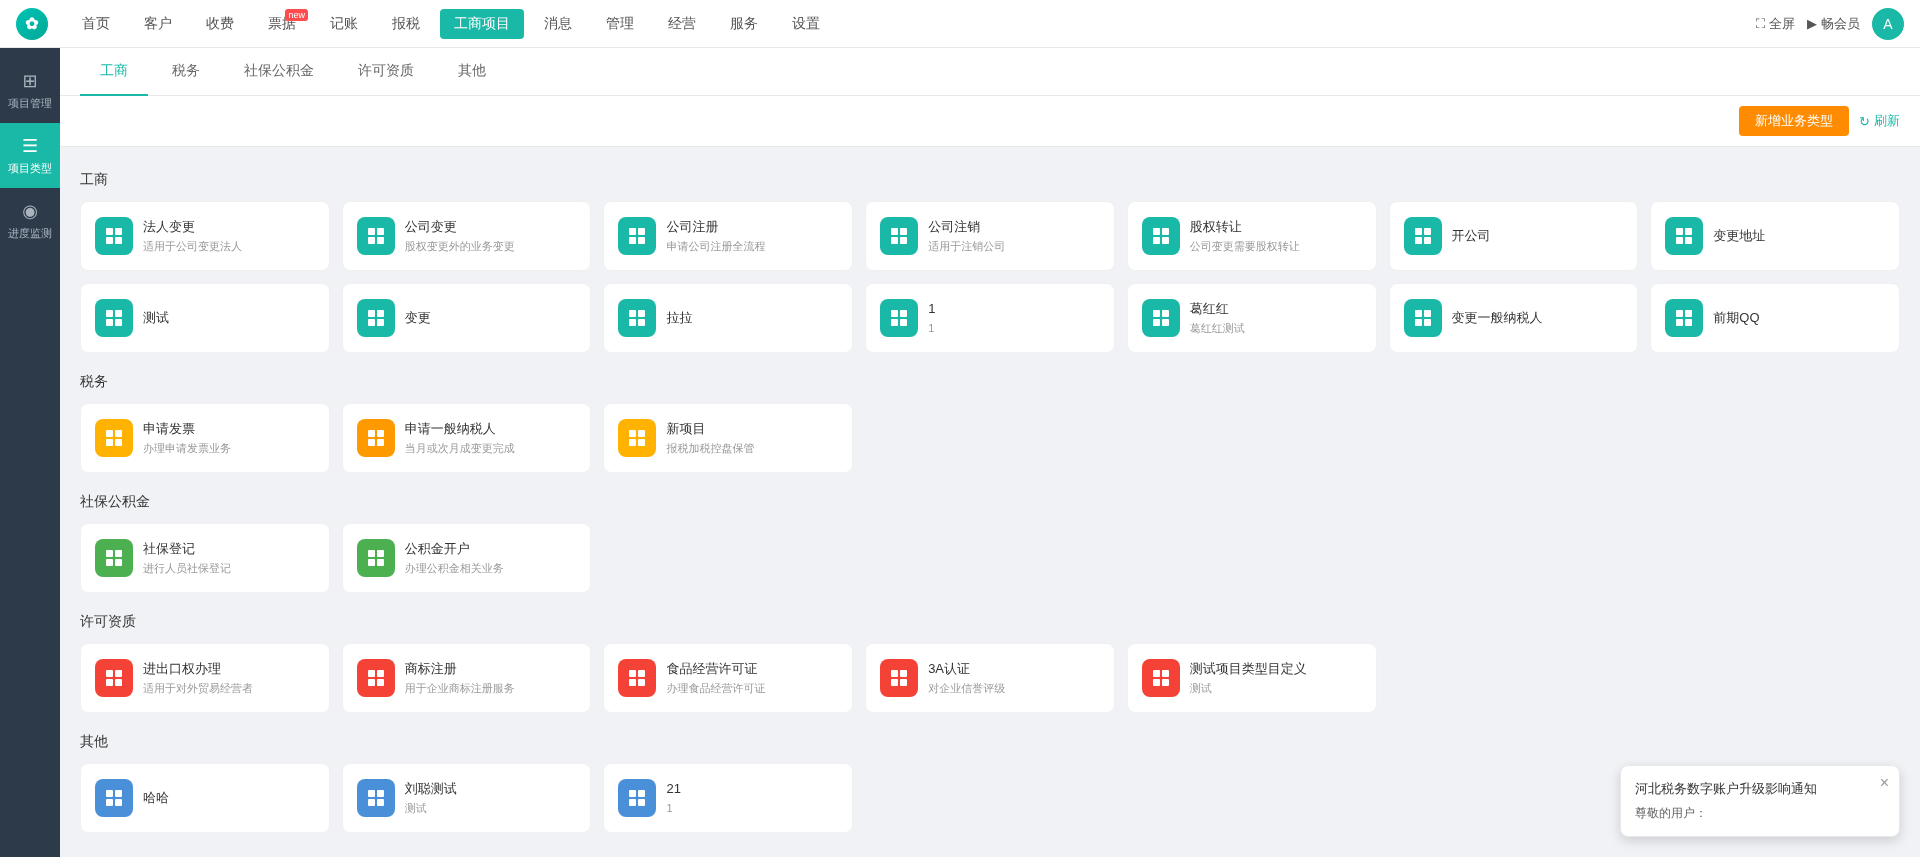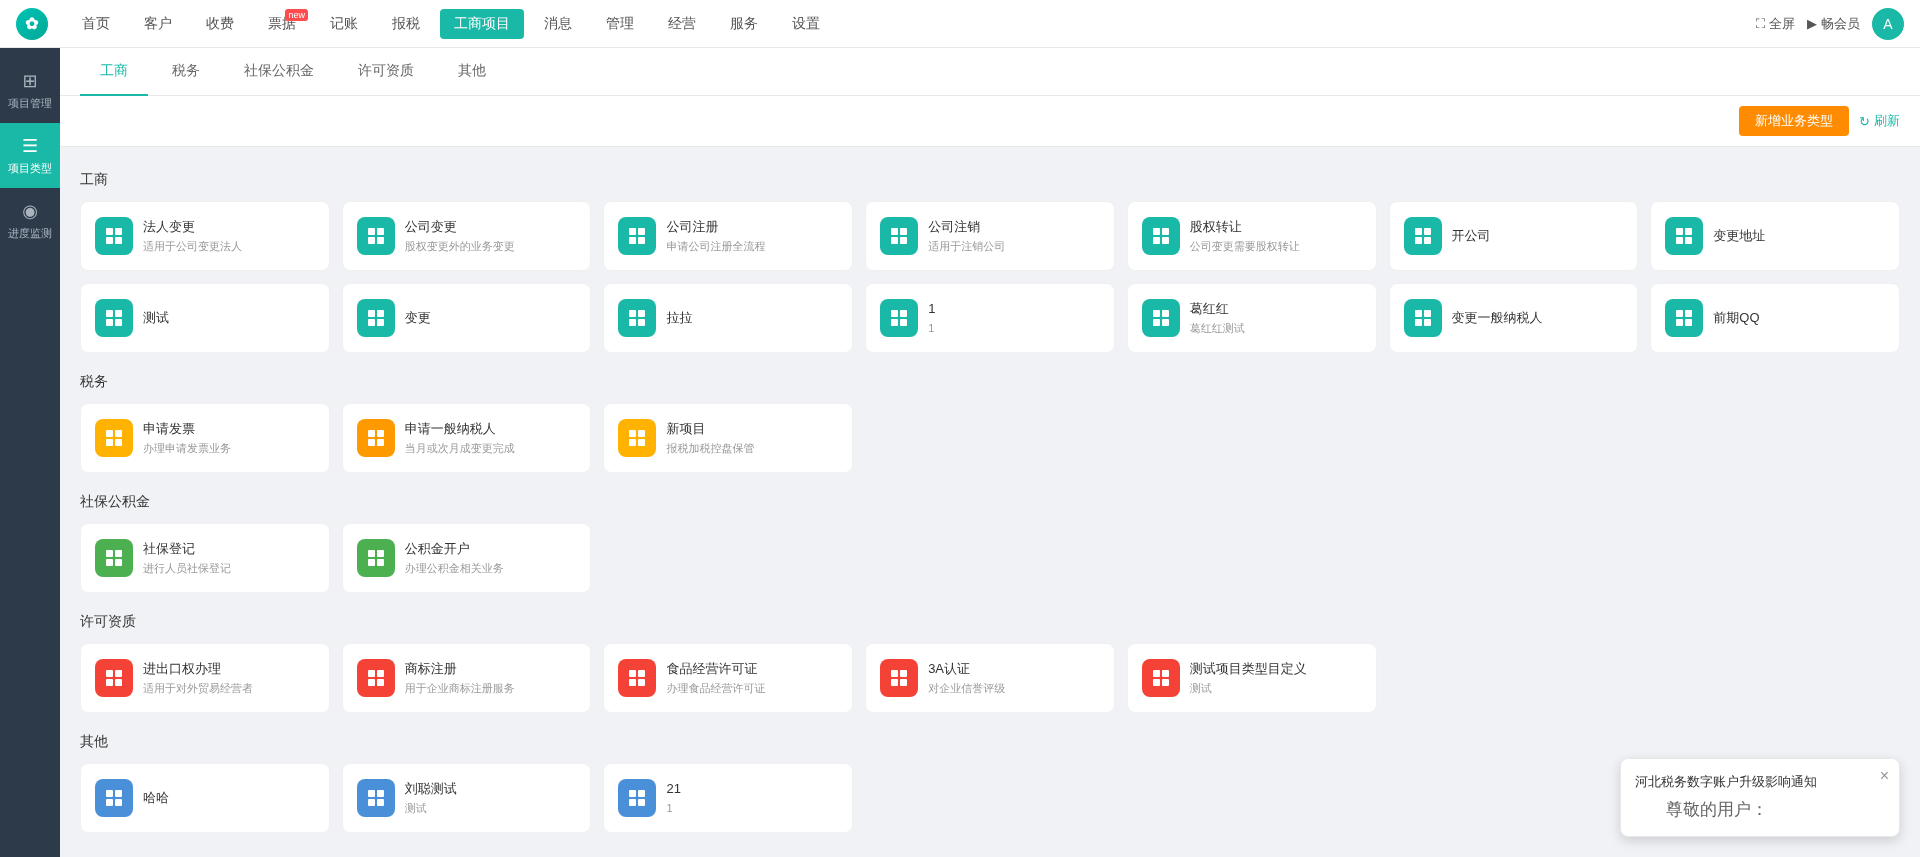--- a/index.html
+++ b/index.html
@@ -225,21 +225,21 @@
       color: #999;
       font-size: 16px;
     }
     .notification-title {
       font-size: 13px;
       font-weight: 500;
       color: #333;
       margin-bottom: 6px;
       padding-right: 20px;
     }
-    .notification-body { color: #666; font-size: 17px; line-height: 1.5; margin-left: 31px; }
+    .notification-body { color: #666; font-size: 12px; line-height: 1.5; }
   </style>
 </head>
 <body>
 
 <div class="top-nav">
   <div class="nav-logo">
     <span>✿</span>
   </div>
   <div class="nav-items" id="nav-items">
       <div class="nav-item">首页</div>

